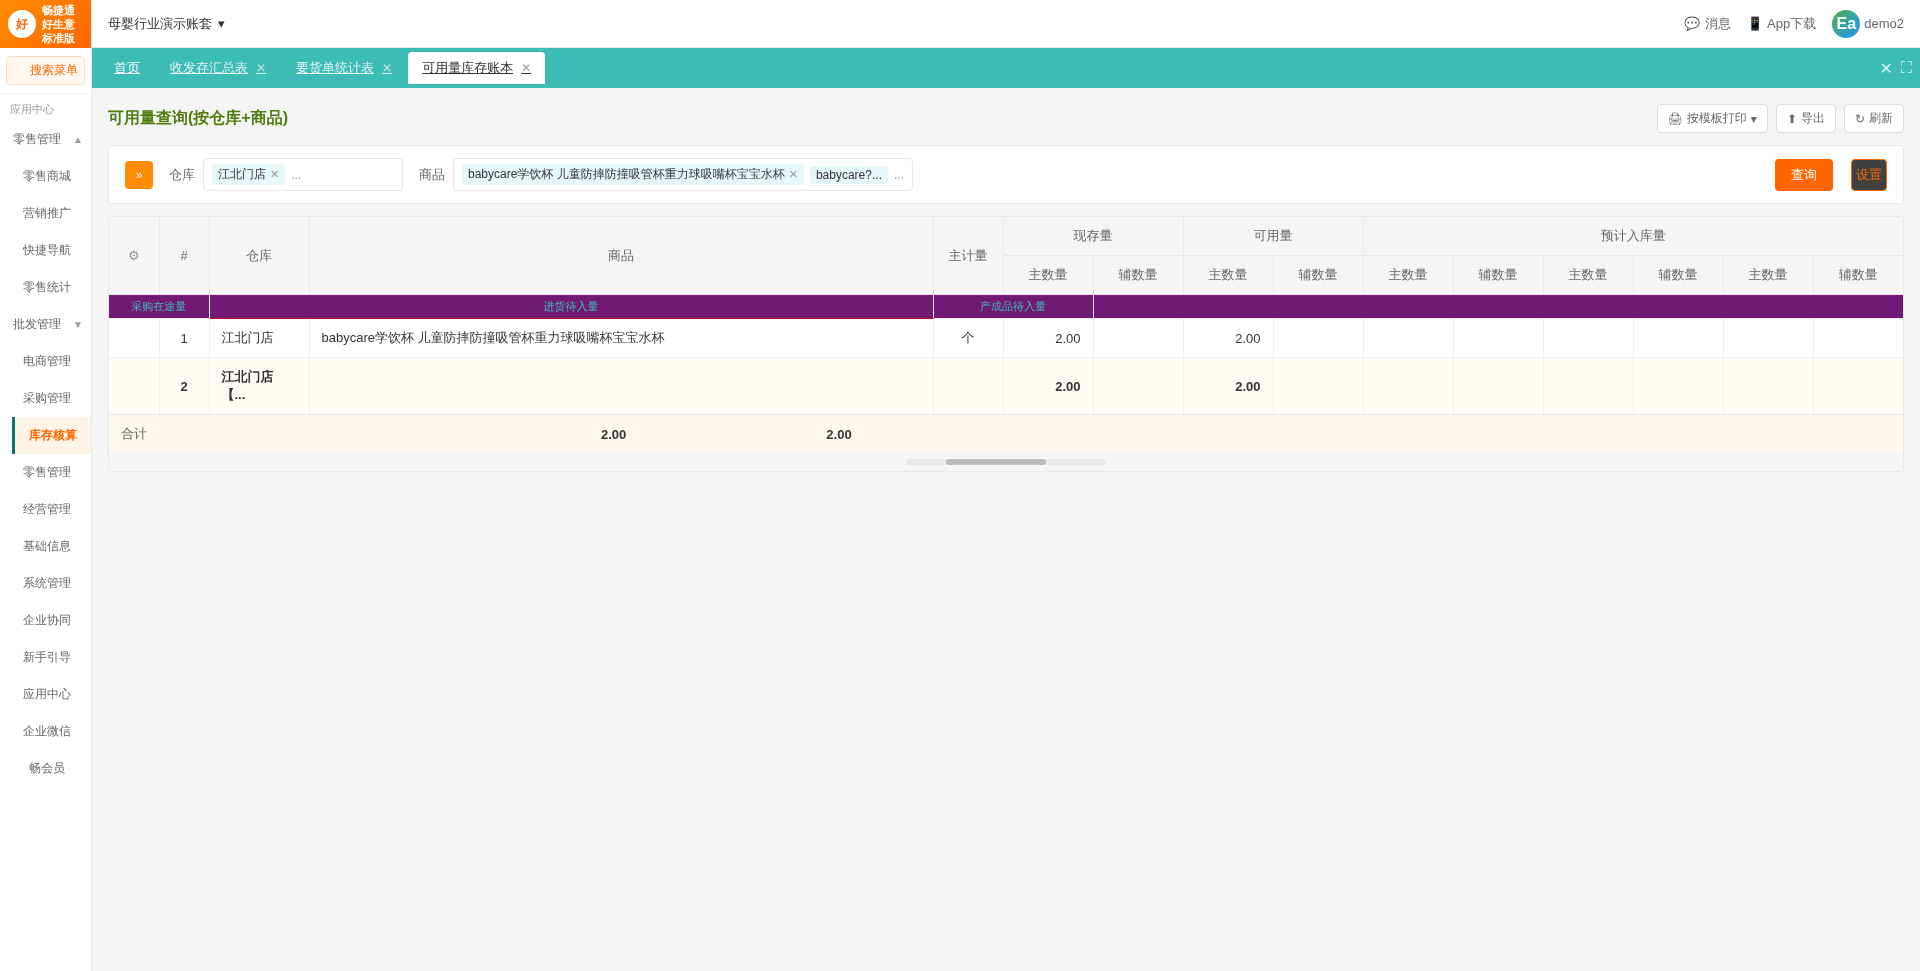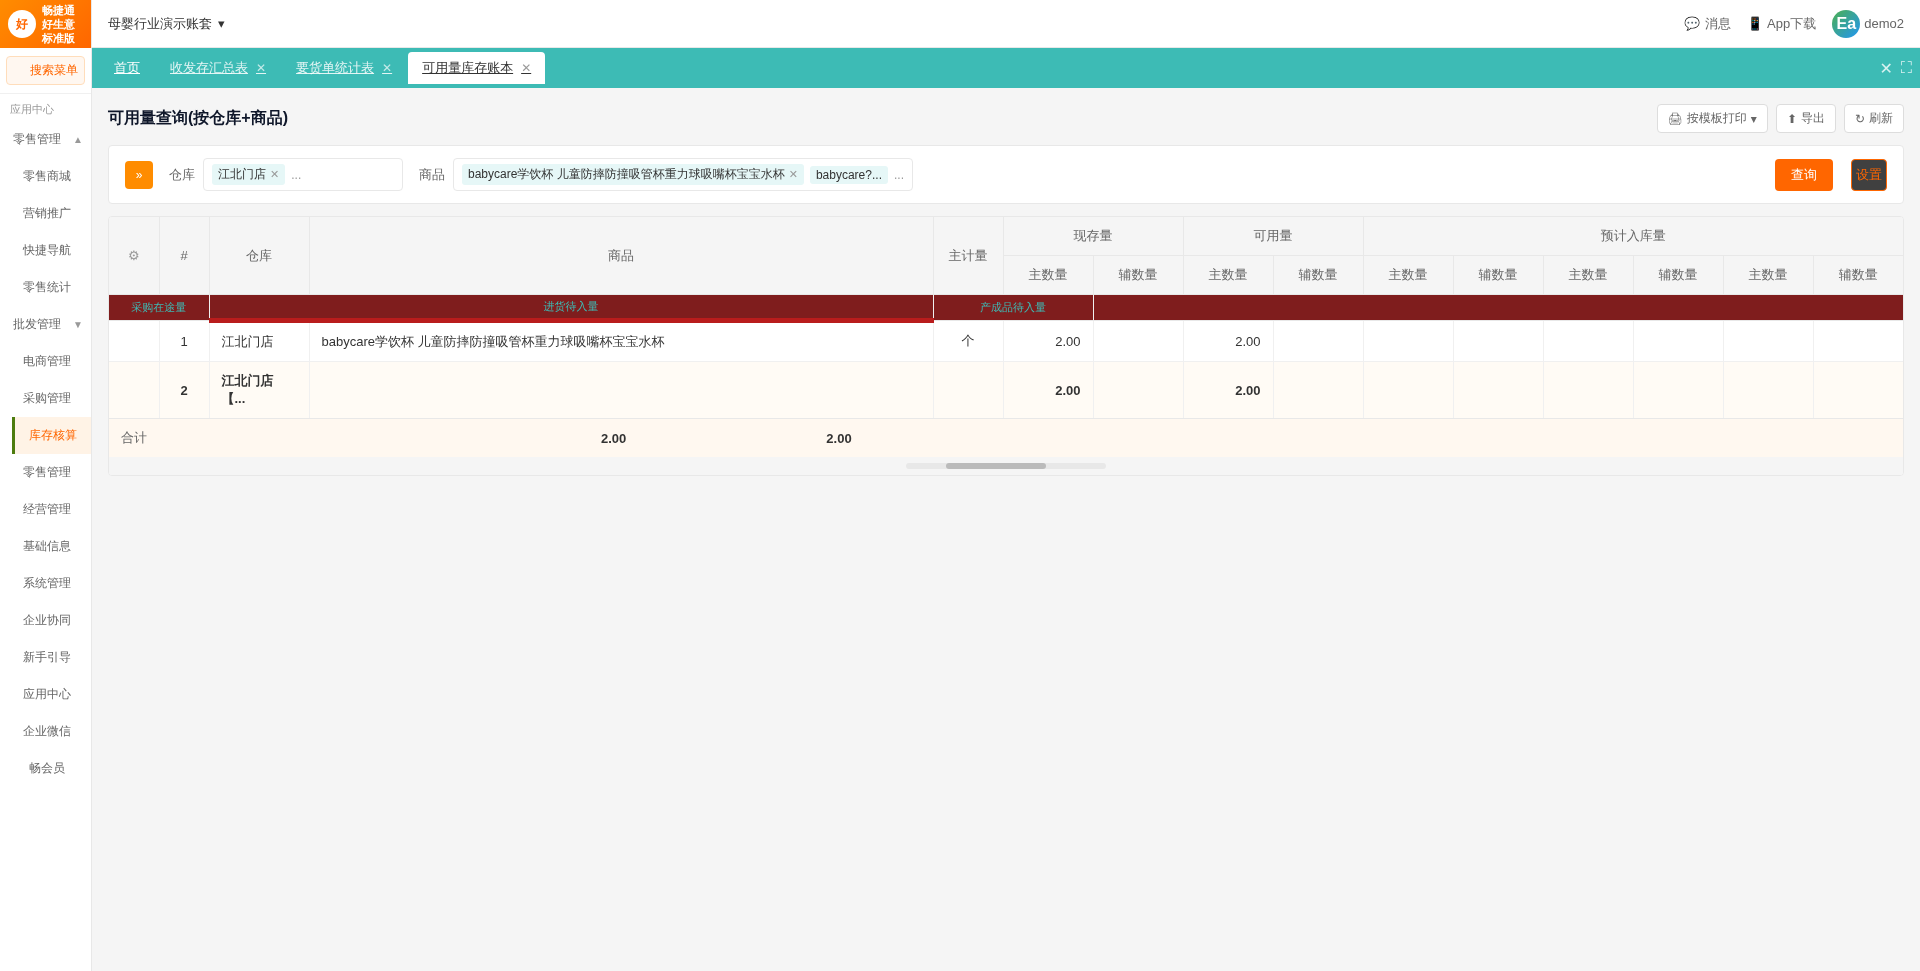--- a/index.html
+++ b/index.html
@@ -7,21 +7,21 @@
 
     
     .sidebar { width: 92px; background: #fff; display: flex; flex-direction: column; border-right: 1px solid #e8e8e8; flex-shrink: 0; }
     .sidebar-logo { background: linear-gradient(135deg, #ff8c00, #ff6600); padding: 10px 8px; display: flex; align-items: center; gap: 6px; height: 48px; }
     .logo-icon { width: 28px; height: 28px; background: #fff; border-radius: 50%; display: flex; align-items: center; justify-content: center; color: #ff6600; font-size: 12px; font-weight: bold; flex-shrink: 0; }
     .logo-text { color: #fff; font-size: 11px; font-weight: bold; line-height: 1.3; }
     .sidebar-search { padding: 8px 6px; border-bottom: 1px solid #f0f0f0; }
     .sidebar-search-btn { width: 100%; background: #fff7f0; border: 1px solid #ffddbb; border-radius: 4px; padding: 5px 6px; cursor: pointer; color: #ff6600; font-size: 12px; text-align: right; }
     .sidebar-nav-label { padding: 8px 10px 4px; color: #999; font-size: 11px; }
     .sidebar-item { padding: 10px 8px; cursor: pointer; text-align: center; color: #666; font-size: 12px; border-left: 3px solid transparent; }
-    .sidebar-item.active { background: #fff3e6; color: #ff6600; border-left: 3px solid #4d7c0f; font-weight: normal; margin-left: 12px; }
+    .sidebar-item.active { background: #fff3e6; color: #ff6600; border-left: 3px solid #0f766e; font-weight: bold; margin-left: 12px; }
     .sidebar-item.has-arrow { display: flex; align-items: center; justify-content: space-between; padding: 10px 8px 10px 10px; }
     .sidebar-item .arrow { color: #999; font-size: 10px; }
 
     
     .main { flex: 1; display: flex; flex-direction: column; overflow: hidden; }
 
     
     .topbar { height: 48px; background: #fff; border-bottom: 1px solid #e8e8e8; display: flex; align-items: center; justify-content: space-between; padding: 0 16px; flex-shrink: 0; }
     .topbar-left { display: flex; align-items: center; gap: 8px; }
     .company-selector { display: flex; align-items: center; gap: 6px; cursor: pointer; color: #333; font-size: 13px; }
@@ -38,21 +38,21 @@
     .tab-home { background: transparent; color: #fff; }
     .tabbar-actions { margin-left: auto; display: flex; gap: 8px; }
     .tabbar-action { color: #fff; cursor: pointer; font-size: 16px; opacity: 0.8; }
 
     
     .content { flex: 1; overflow-y: auto; background: #f5f5f5; padding: 0; }
     .page { padding: 16px; }
 
     
     .page-header { display: flex; align-items: center; justify-content: space-between; margin-bottom: 12px; }
-    .page-title { font-size: 16px; font-weight: bold; color: #0f172a; }
+    .page-title { font-size: 16px; font-weight: bold; color: #4d7c0f; }
     .page-actions { display: flex; align-items: center; gap: 8px; }
     .action-btn { display: flex; align-items: center; gap: 4px; padding: 5px 10px; border: 1px solid #ddd; border-radius: 4px; background: #fff; cursor: pointer; font-size: 12px; color: #666; }
 
     
     .filter-area { background: #fff; border: 1px solid #e8e8e8; border-radius: 4px; padding: 12px 16px; margin-bottom: 12px; display: flex; align-items: center; gap: 16px; }
     .filter-expand-btn { width: 28px; height: 28px; background: #ff8c00; border-radius: 4px; display: flex; align-items: center; justify-content: center; color: #fff; cursor: pointer; font-size: 12px; flex-shrink: 0; }
     .filter-group { display: flex; align-items: center; gap: 8px; }
     .filter-label { color: #666; font-size: 13px; white-space: nowrap; }
     .filter-input { border: 1px solid #e8e8e8; border-radius: 4px; padding: 5px 8px; font-size: 13px; display: flex; align-items: center; gap: 6px; min-width: 200px; background: #fff; }
     .filter-tag { background: #e6f7f7; color: #333; padding: 2px 6px; border-radius: 3px; font-size: 12px; display: flex; align-items: center; gap: 4px; }
@@ -255,23 +255,23 @@
               <th class="col-num">辅数量</th>
               <th class="col-num">主数量</th>
               <th class="col-num">辅数量</th>
               <th class="col-num">主数量</th>
               <th class="col-num">辅数量</th>
               <th class="col-num">主数量</th>
               <th class="col-num">辅数量</th>
               <th class="col-num">主数量</th>
               <th class="col-num">辅数量</th>
             </tr>
-            <tr style="background:#7f1d1d;margin-top:38px;">
+            <tr style="background:#701a75;margin-top:38px;">
               <td colspan="2" style="font-size:11px;color:#3dbbb5;text-align:center;padding:4px;border-bottom:1px solid #e8e8e8;">采购在途量</td>
-              <td colspan="2" style="font-size:11px;color:#3dbbb5;text-align:center;padding:4px;border-bottom:5px solid #b91c1c;">进货待入量</td>
+              <td colspan="2" style="font-size:11px;color:#3dbbb5;text-align:center;padding:4px;border-bottom:1px solid #b91c1c;">进货待入量</td>
               <td colspan="2" style="font-size:11px;color:#3dbbb5;text-align:center;padding:4px;border-bottom:1px solid #e8e8e8;">产成品待入量</td>
               <td colspan="9" style="border-bottom:1px solid #e8e8e8;"></td>
             </tr>
           </thead>
           <tbody>
             <tr>
               <td></td>
               <td>1</td>
               <td class="td-left">江北门店</td>
               <td class="td-left">babycare学饮杯 儿童防摔防撞吸管杯重力球吸嘴杯宝宝水杯</td>

